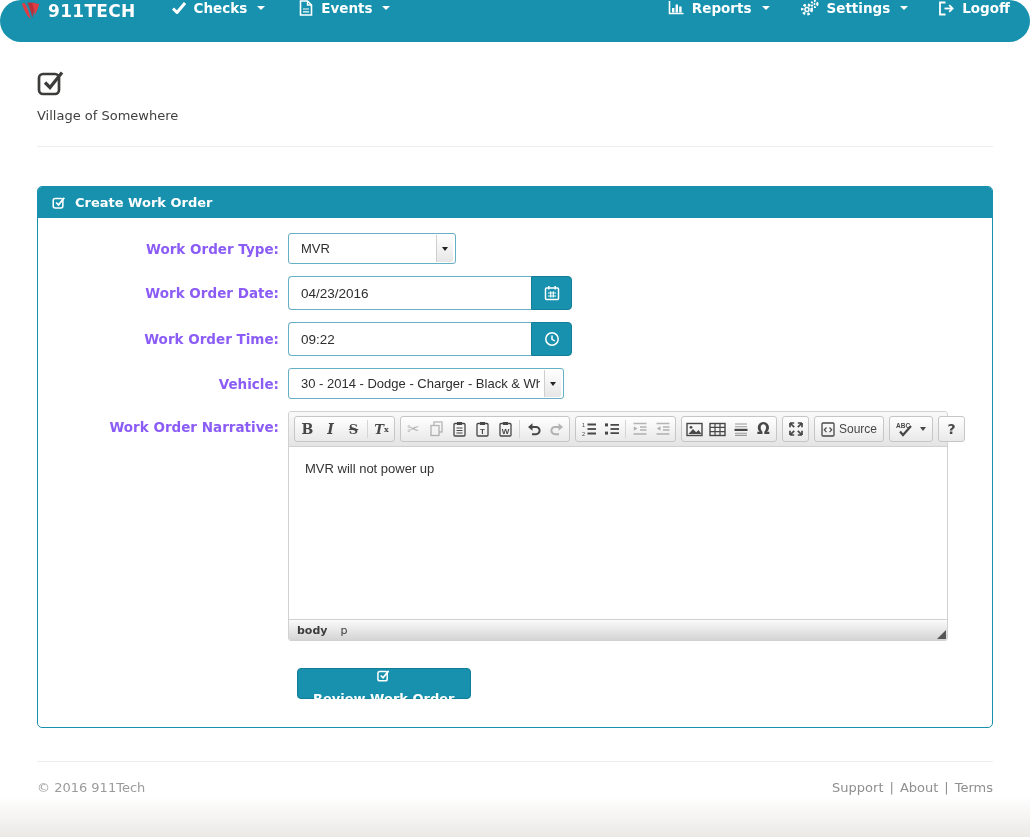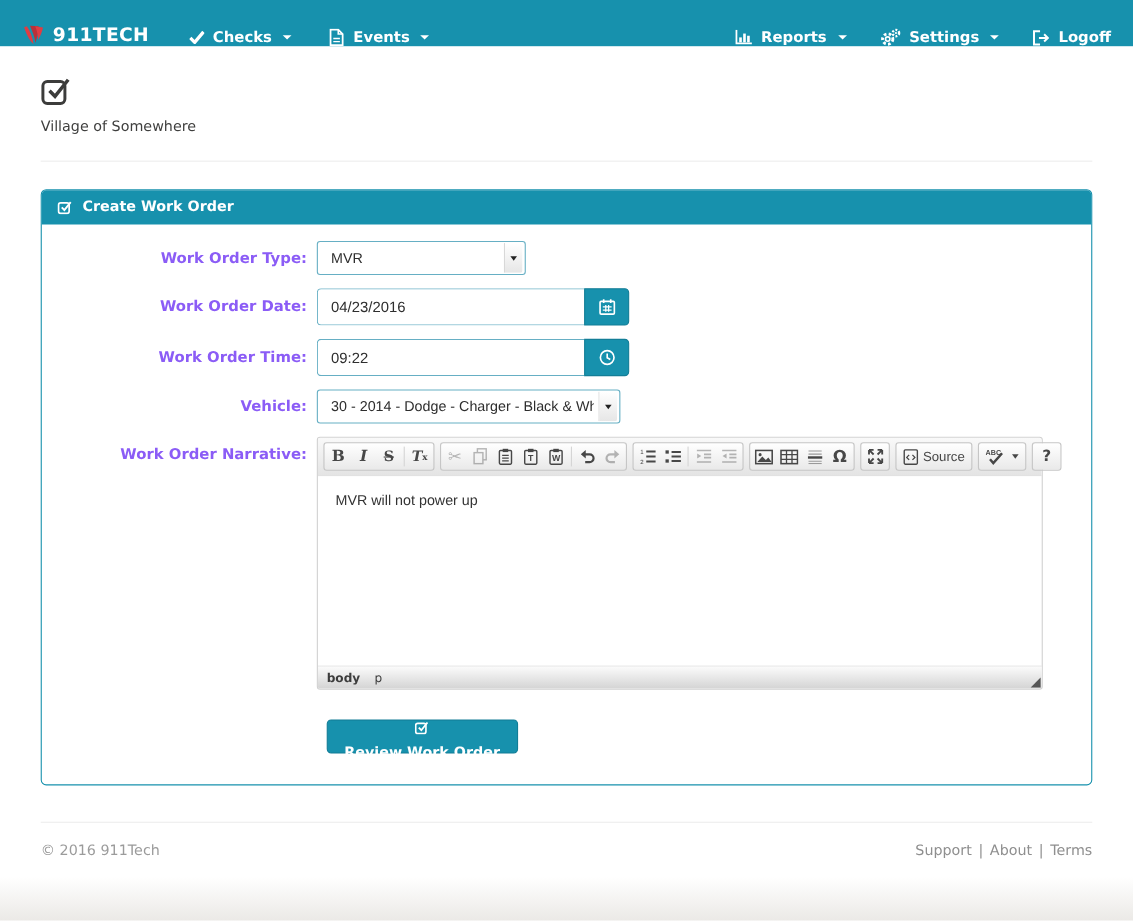--- a/index.html
+++ b/index.html
@@ -1,34 +1,34 @@
 <!DOCTYPE html>
 <html><head>
 <meta charset="utf-8">
 <style>
   * { box-sizing: border-box; margin: 0; padding: 0; }
   html,body { width:1030px; height:837px; }
   body { font-family:"DejaVu Sans","Liberation Sans",sans-serif; background:#fff; position:relative; overflow:hidden; color:#3b3b3a; }
 
   
-  .navbar { height:42px; background:#1791ad; display:flex; align-items:flex-end; padding:0 20px; }
+  .navbar { height:42px; background:#1791ad; display:flex; align-items:flex-start; padding:0 20px;border-radius:21px; }
   .brand { display:flex; align-items:center; gap:7px; color:#fff; font-size:17px; font-weight:bold; letter-spacing:.3px; }
   .nav-left { display:flex; align-items:center; margin-left:36px; gap:34px; }
   .nav-right { display:flex; align-items:center; margin-left:auto; gap:30px; }
   .nav-item { display:flex; align-items:center; gap:8px; color:#fff; font-size:13.5px; font-weight:bold; cursor:pointer; }
   .caret { width:0; height:0; border-left:4px solid transparent; border-right:4px solid transparent; border-top:4px solid #fff; margin-left:2px; }
 
   
   .content { padding:0 37px; }
   .page-title { display:flex; align-items:center; gap:15px; margin-top:27px; font-size:29px; color:#3a3a39; }
   .page-subtitle { margin-top:12px; font-size:13px; color:#3f3f3e; }
   hr.rule { border:none; border-top:1px solid #ededed; margin-top:23px; }
 
   
-  .panel { border:1px solid #1791ad; border-radius:5px; margin-top:25px; background:#fff; }
+  .panel { border:1px solid #1791ad; border-radius:5px; margin-top:39px; background:#fff; }
   .panel-heading { background:#1791ad; color:#fff; font-size:13px; font-weight:bold; padding:8px 14px; border-radius:4px 4px 0 0; display:flex; align-items:center; gap:9px; }
   .panel-body { padding:15px 20px 28px 20px; }
 
   
   .form-row { display:flex; align-items:center; margin-bottom:12px; }
   .form-row.top { align-items:flex-start; }
   .flabel { width:230px; min-width:230px; text-align:right; padding-right:9px; font-weight:bold; font-size:13.5px; color:#8b5cf6; }
   .form-row.top .flabel { padding-top:8px; }
 
   .sel { height:31px; border:1px solid #66afc4; border-radius:3px; background:#fff; display:flex; align-items:center; cursor:pointer; }
@@ -175,21 +175,21 @@
         </svg>
       </span>
       <span>Create Work Order</span>
     </div>
 
     <div class="panel-body">
 
       
       <div class="form-row">
         <div class="flabel">Work Order Type:</div>
-        <div class="sel" style="width:190px">
+        <div class="sel" style="width:168px">
           <span class="sel-text">MVR</span>
           <span class="sel-btn">
               <span class="sel-arrow"></span>
             </span>
         </div>
       </div>
 
       
       <div class="form-row">
         <div class="flabel">Work Order Date:</div>

